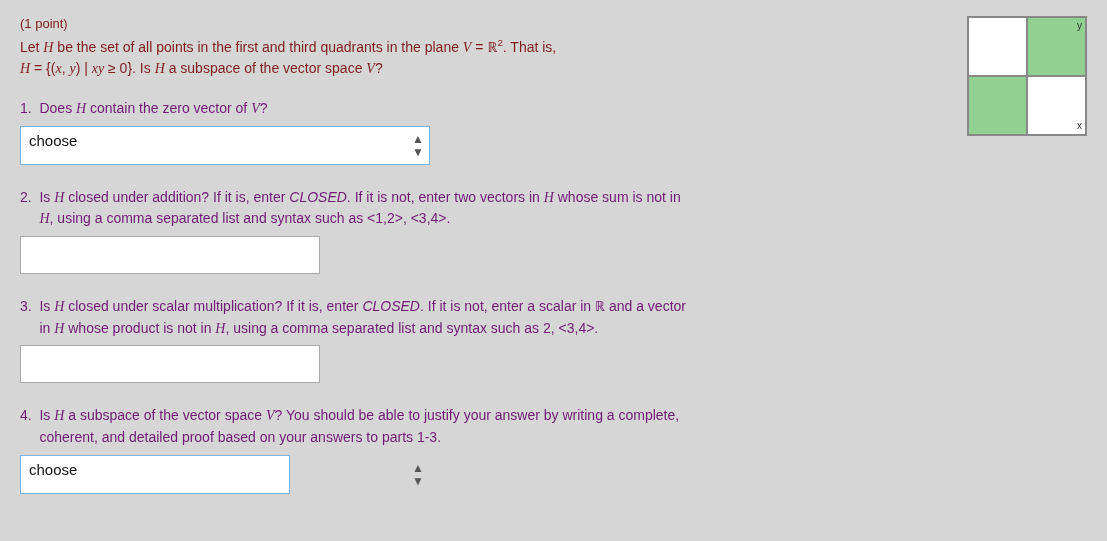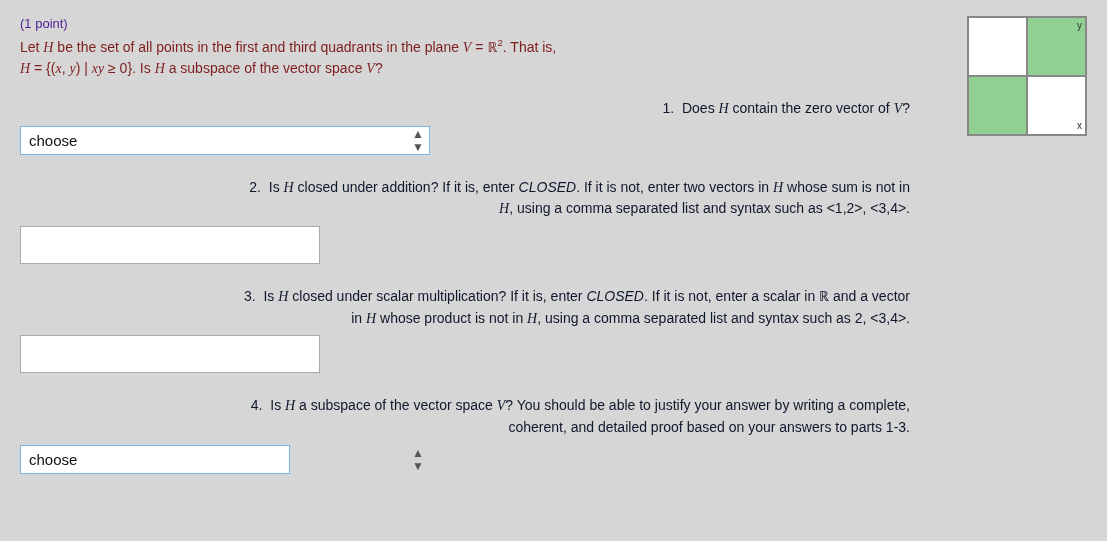--- a/index.html
+++ b/index.html
@@ -20,21 +20,21 @@
       width: 1107px;
       min-height: 541px;
       background-color: #d6d6d6;
       padding: 16px 20px 20px 20px;
       position: relative;
     }
 
     .points-label {
       font-family: Arial, sans-serif;
       font-size: 13px;
-      color: #4c1d95;
+      color: #7f1d1d;
       margin-bottom: 4px;
     }
 
     .problem-text {
       font-family: Arial, sans-serif;
       font-size: 14px;
       color: #7f1d1d;
       line-height: 1.55;
       margin-bottom: 18px;
       max-width: 860px;
@@ -46,40 +46,39 @@
     }
 
     .question-block {
       margin-bottom: 22px;
       max-width: 890px;
     }
 
     .question-label {
       font-family: Arial, sans-serif;
       font-size: 14px;
-      color: #0f172a;
+      color: #701a75;
       line-height: 1.55;
       margin-bottom: 6px;
-      text-align: right;
     }
 
     .question-label .math-italic {
       font-style: italic;
       font-family: Georgia, serif;
     }
 
     .select-wrapper {
       position: relative;
       display: inline-block;
       width: 410px;
     }
 
     .choose-select {
       width: 100%;
-      padding: 5px 30px 5px 8px;
+      padding: 5px 30px 15px 8px;
       font-size: 15px;
       font-family: Arial, sans-serif;
       border: 1.5px solid #7ab3e0;
       background: #fff;
       appearance: none;
       -webkit-appearance: none;
       cursor: pointer;
       color: #111;
       outline: none;
     }

